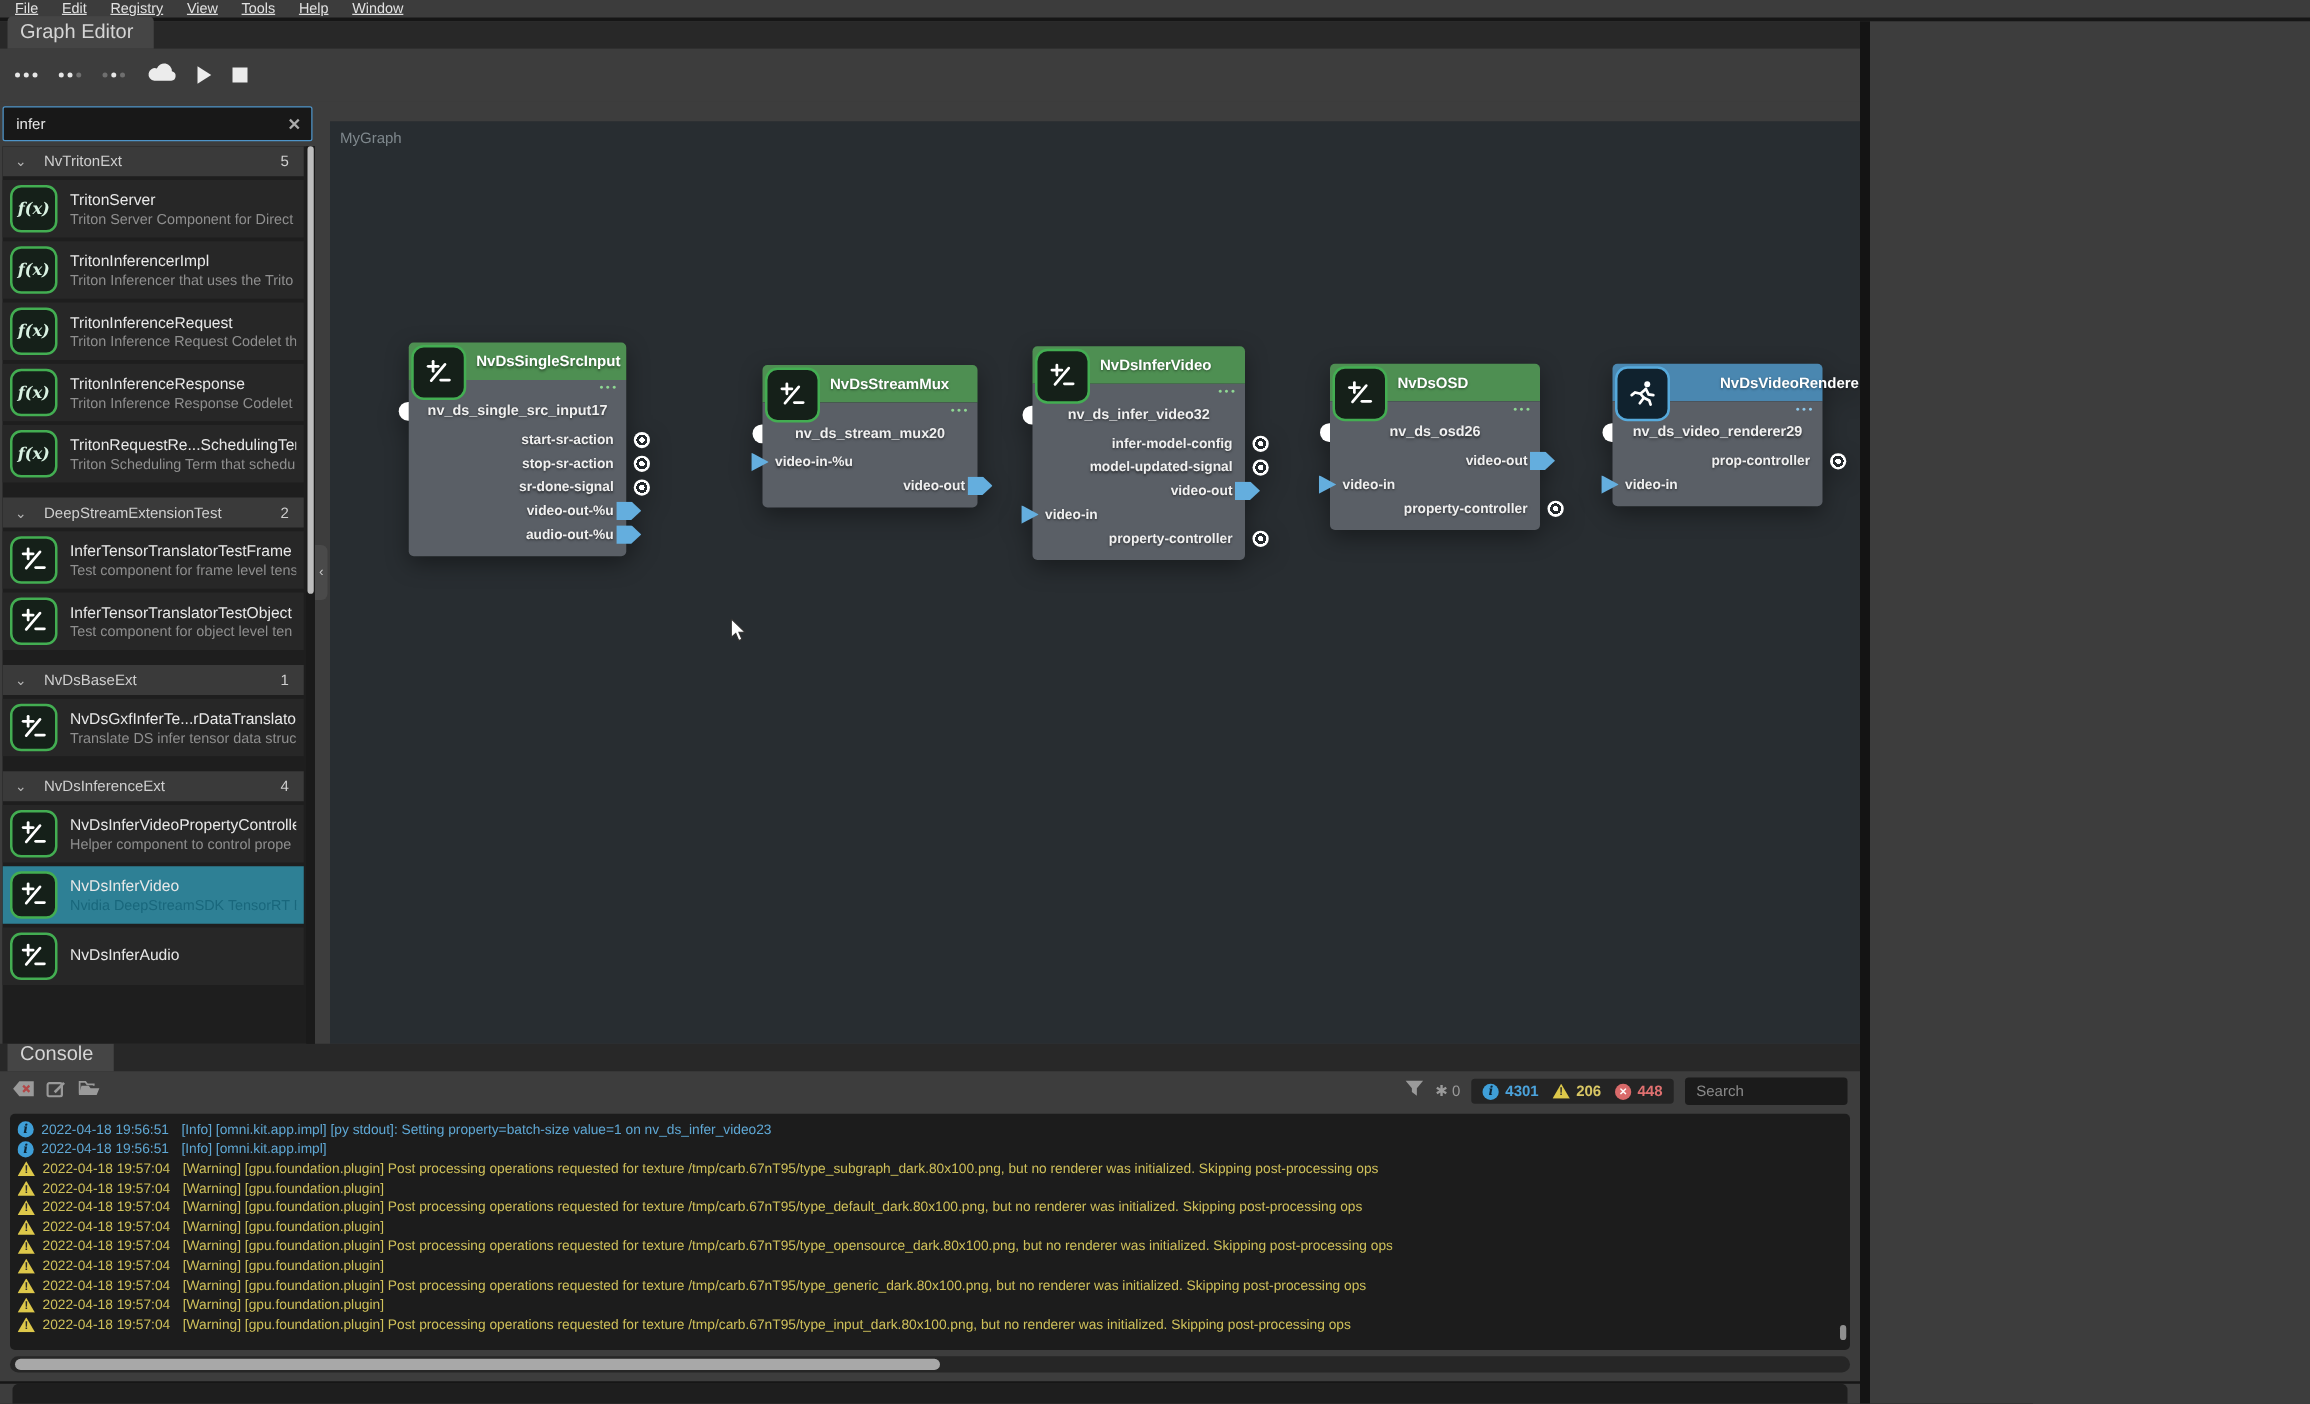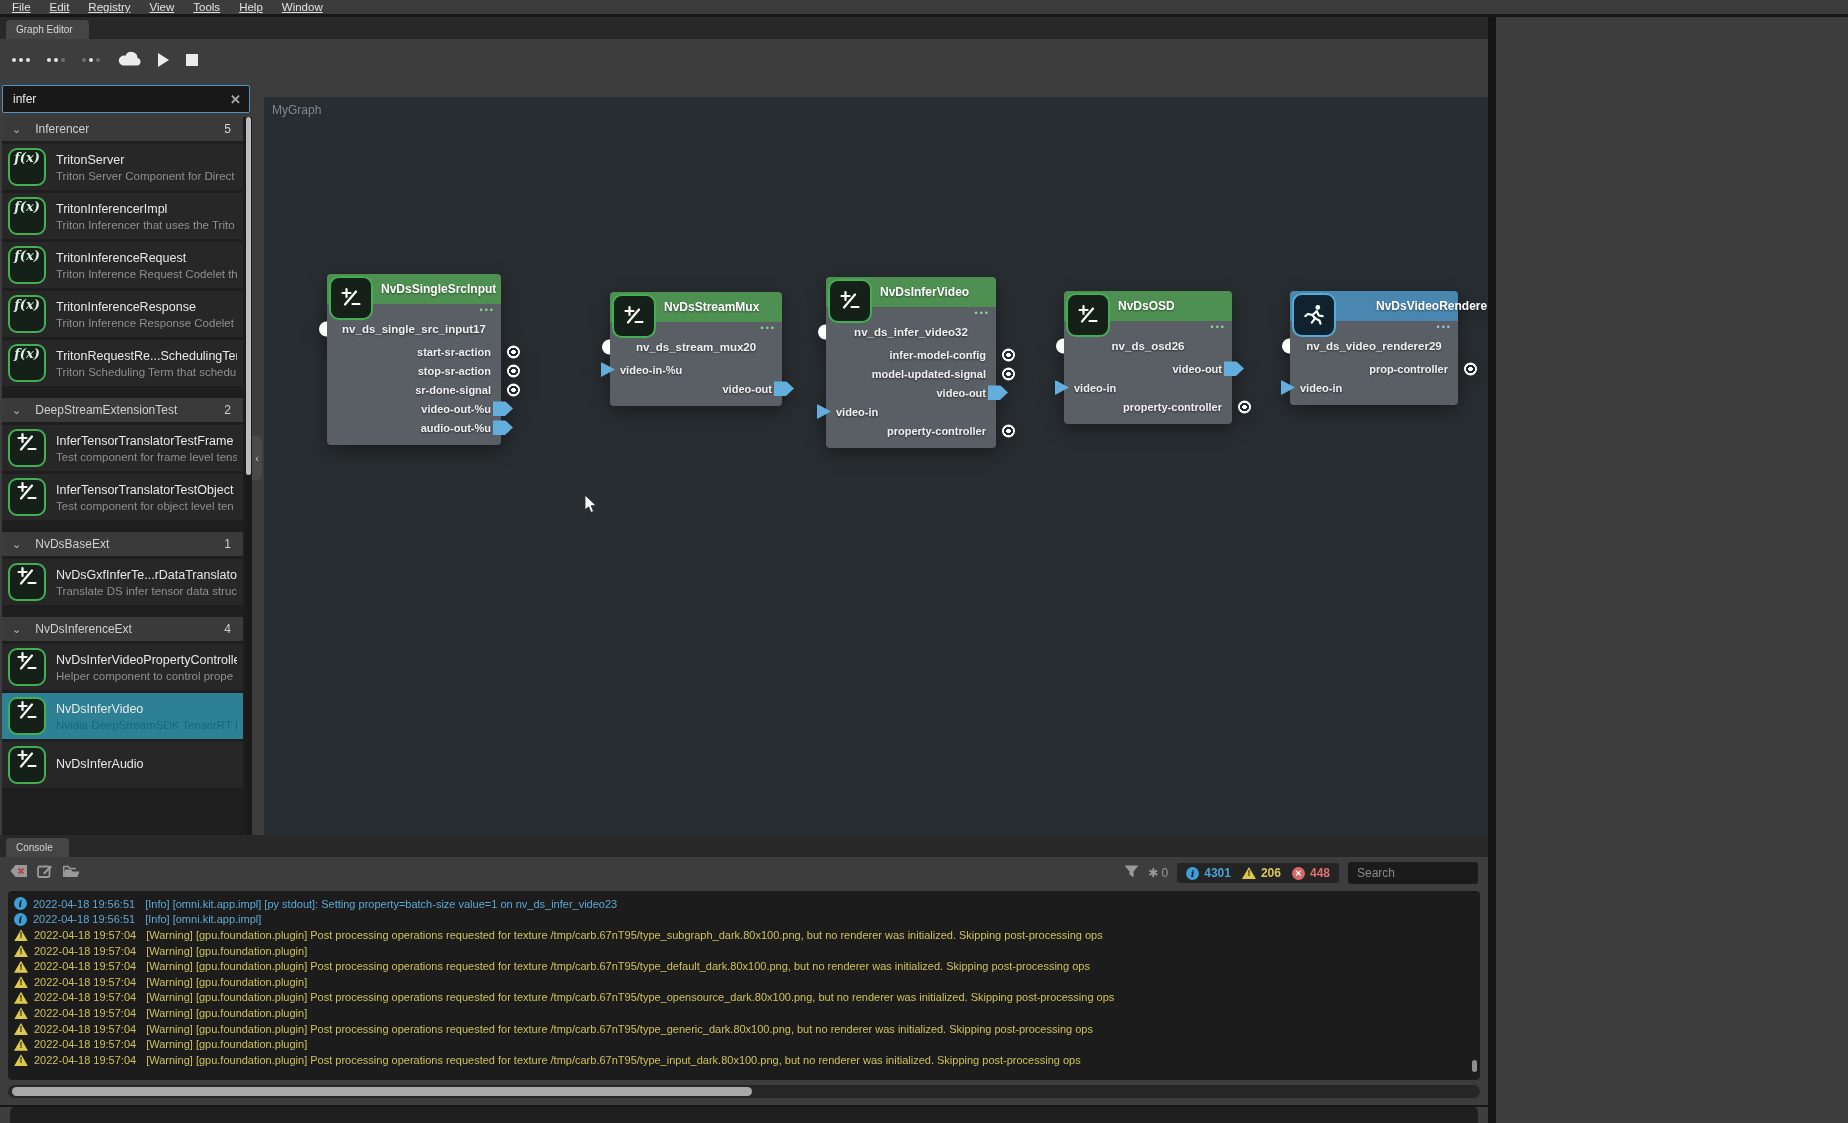--- a/index.html
+++ b/index.html
@@ -11,21 +11,21 @@
            padding:0 12px;font-size:11.5px;color:#e2e2e2;border-bottom:3px solid #161616;}
   .menu-item{cursor:default;}
 
   
   .main-row{position:absolute;top:17px;left:0;right:0;bottom:0;display:flex;}
   .left-col{width:1488px;display:flex;flex-direction:column;min-width:0;}
   .divider-v{width:8px;background:#141414;}
   .right-col{flex:1;display:flex;flex-direction:column;background:#161616;}
 
   .tabstrip{height:22px;background:#282828;display:flex;align-items:flex-end;padding-left:6px;flex:none;}
-  .tab{background:#454545;color:#d5d5d5;font-size:10px;padding:4px 16px 4px 10px;border-radius:4px 4px 0 0;white-space:nowrap;}
+  .tab{background:#454545;color:#d5d5d5;font-size:16px;padding:4px 16px 4px 10px;border-radius:4px 4px 0 0;white-space:nowrap;}
   .right-col .tabstrip{background:#161616;}
   .right-col .tab{background:#3d3d3d;margin-left:8px;}
   .details-body{flex:1;background:#434343;}
 
   
   .toolbar{height:42px;background:#3d3d3d;display:flex;align-items:center;gap:17px;padding-left:12px;flex:none;}
   .dots{display:flex;gap:3px;}
   .dots i{width:4px;height:4px;border-radius:50%;background:#e6e6e6;display:block;}
   .dots i.dim{opacity:.3;}
   .icon-play{width:0;height:0;border-left:11px solid #ececec;border-top:7px solid transparent;border-bottom:7px solid transparent;}
@@ -44,21 +44,21 @@
   .searchbox .clear{color:#ababab;font-weight:bold;font-size:13px;cursor:pointer;}
   .complist{flex:1;overflow:hidden;background:#1e1e1e;position:relative;padding-right:9px;box-sizing:border-box;}
   .group-header{height:24px;background:#3a3a3a;display:flex;align-items:center;
                 padding:0 12px 0 10px;font-size:12px;color:#cfcfcf;margin-bottom:3px;}
   .group-header.mt{margin-top:12px;}
   .group-header .chev{margin-right:14px;font-size:11px;color:#bbb;}
   .group-header .count{margin-left:auto;}
   .comp-item{height:46px;background:#272727;display:flex;align-items:center;gap:10px;
              padding:0 6px;margin-bottom:3px;}
   .comp-item.selected{background:#2e8095;}
-  .cbadge{width:38px;height:38px;border-radius:9px;flex:none;display:flex;
+  .cbadge{width:38px;height:38px;border-radius:9px;flex:none;display:flex;align-items:center;
           justify-content:center;background:#152019;border:2px solid #43ae52;box-sizing:border-box;}
   .cbadge .fx{font-family:"DejaVu Serif",serif;font-style:italic;font-weight:bold;color:#d9f2e2;font-size:13px;}
   .comp-text{flex:1;min-width:0;}
   .comp-title{font-size:12.5px;color:#e8e8e8;white-space:nowrap;overflow:hidden;}
   .comp-desc{font-size:11.5px;color:#8f8f8f;white-space:nowrap;overflow:hidden;margin-top:3px;}
   .comp-item.selected .comp-desc{color:#19677c;}
   .sidebar-scrollbar{position:absolute;right:0;top:36px;bottom:0;width:7px;background:#1a1a1a;}
   .sidebar-scrollbar .thumb{position:absolute;top:0;left:1px;width:5px;height:358px;background:#bdbdbd;border-radius:3px;}
 
   
@@ -183,21 +183,21 @@
       <div class="content-row">
 
         <div class="sidebar">
           <div class="searchbox">
             <input value="infer" style="">
             <span class="clear">✕</span>
           </div>
           <div class="complist">
               <div class="group-header">
     <span class="chev">⌄</span>
-    <span class="gname">Inferencer</span>
+    <span class="gname">NvTritonExt</span>
     <span class="count">5</span>
   </div>
               <div class="comp-item">
     <span class="cbadge">
       <span class="fx">f(x)</span>
 
     </span>
     <span class="comp-text">
       <div class="comp-title">TritonServer</div>
       <div class="comp-desc">Triton Server Component for Direct</div>

